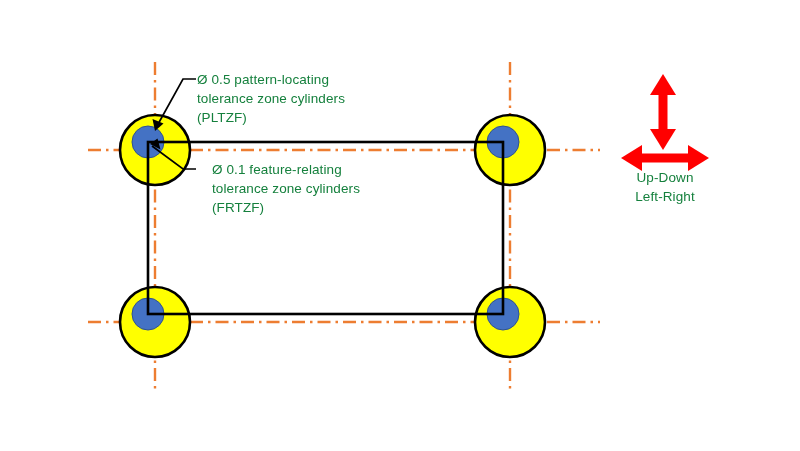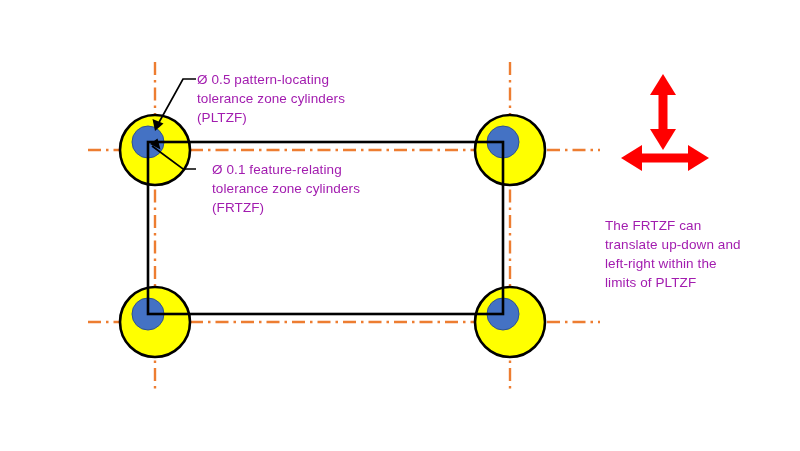--- a/index.html
+++ b/index.html
@@ -17,21 +17,21 @@
   }
   #diagram {
     position: absolute;
     left: 0;
     top: 0;
     width: 800px;
     height: 451px;
   }
   .txt {
     position: absolute;
-    color: #a21caf;
+    color: #15803d;
     font-family: "Liberation Sans", sans-serif;
     font-size: 13.5px;
     line-height: 19px;
     white-space: pre;
     letter-spacing: 0.1px;
   }
   #callout-pltzf { left: 197px; top: 70px; }
   #callout-frtzf { left: 212px; top: 160px; }
   #arrow-caption {
     left: 620px;
@@ -105,19 +105,17 @@
   </svg>
 
   <div class="txt" id="callout-pltzf">Ø 0.5 pattern-locating
 tolerance zone cylinders
 (PLTZF)</div>
 
   <div class="txt" id="callout-frtzf">Ø 0.1 feature-relating
 tolerance zone cylinders
 (FRTZF)</div>
 
+  <div class="txt" id="arrow-caption">Up-Down
+Left-Right</div>
 
-  <div class="txt" id="note-frtzf">The FRTZF can
-translate up-down and
-left-right within the
-limits of PLTZF</div>
 
 </div>
 
 </body></html>

